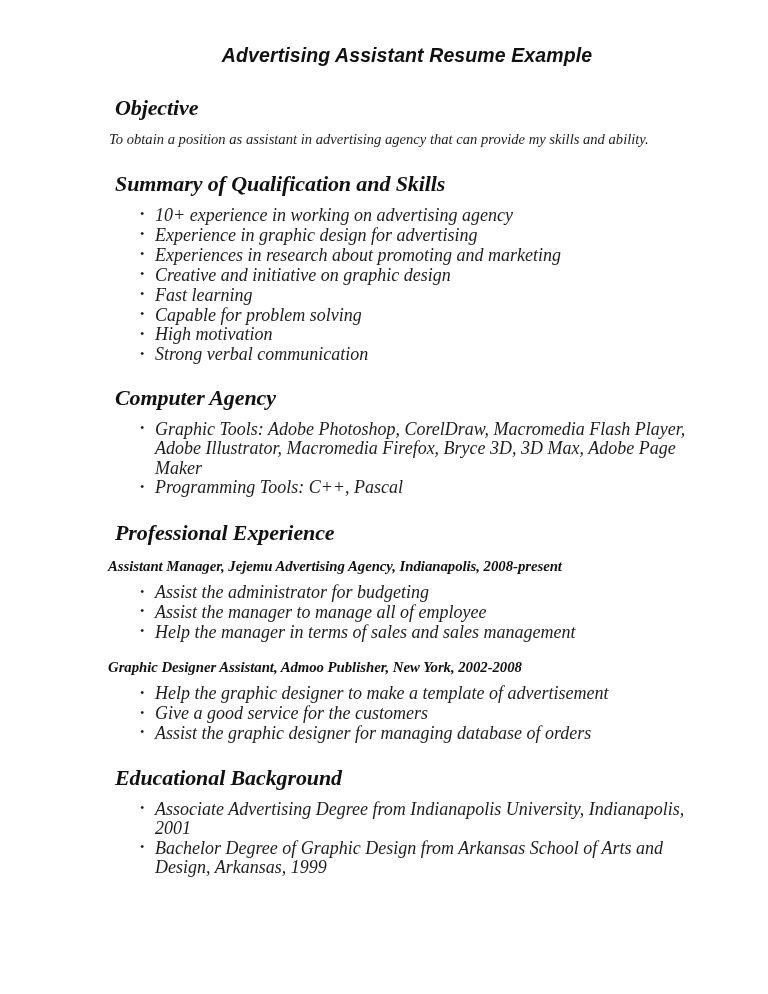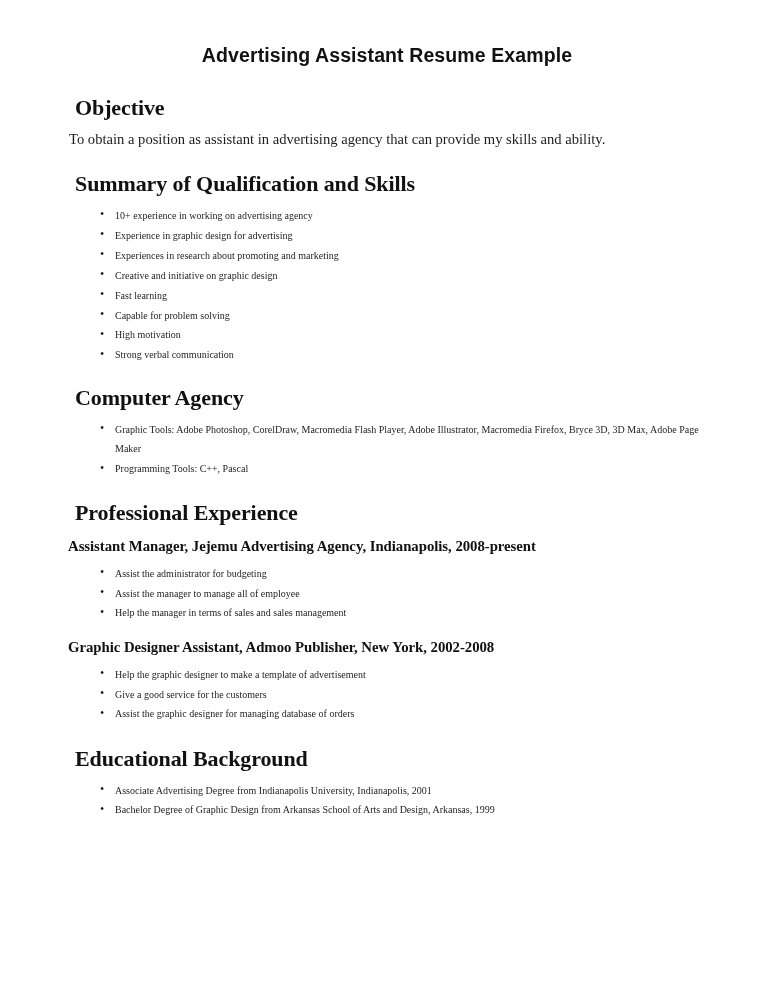--- a/index.html
+++ b/index.html
@@ -13,22 +13,23 @@
     color: #1a1a1a;
     font-family: "Liberation Serif", "DejaVu Serif", serif;
     -webkit-font-smoothing: antialiased;
     overflow: hidden;
   }
 
   .page {
     box-sizing: border-box;
     width: 768px;
     height: 994px;
-    padding: 44px 62px 0 68px;
+    padding: 44px 62px 0 108px;
     background: #ffffff;
+    font-style: italic;
   }
 
   
   .doc-title {
     font-family: "Liberation Sans", "DejaVu Sans", sans-serif;
     font-weight: bold;
     font-size: 19.5px;
     text-align: center;
     letter-spacing: 0.1px;
     color: #111111;
@@ -77,21 +78,21 @@
   }
 
   
   ul.bullets {
     list-style: none;
     margin: 9px 0 0 0;
     padding: 0;
   }
   ul.bullets > li {
     position: relative;
-    font-size: 10px;
+    font-size: 18px;
     line-height: 19.4px;
     color: #1d1d1d;
     padding-left: 47px;
     margin: 0 0 0.5px 0;
   }
   ul.bullets > li::before {
     content: "\2022";
     position: absolute;
     left: 32px;
     top: -0.5px;

